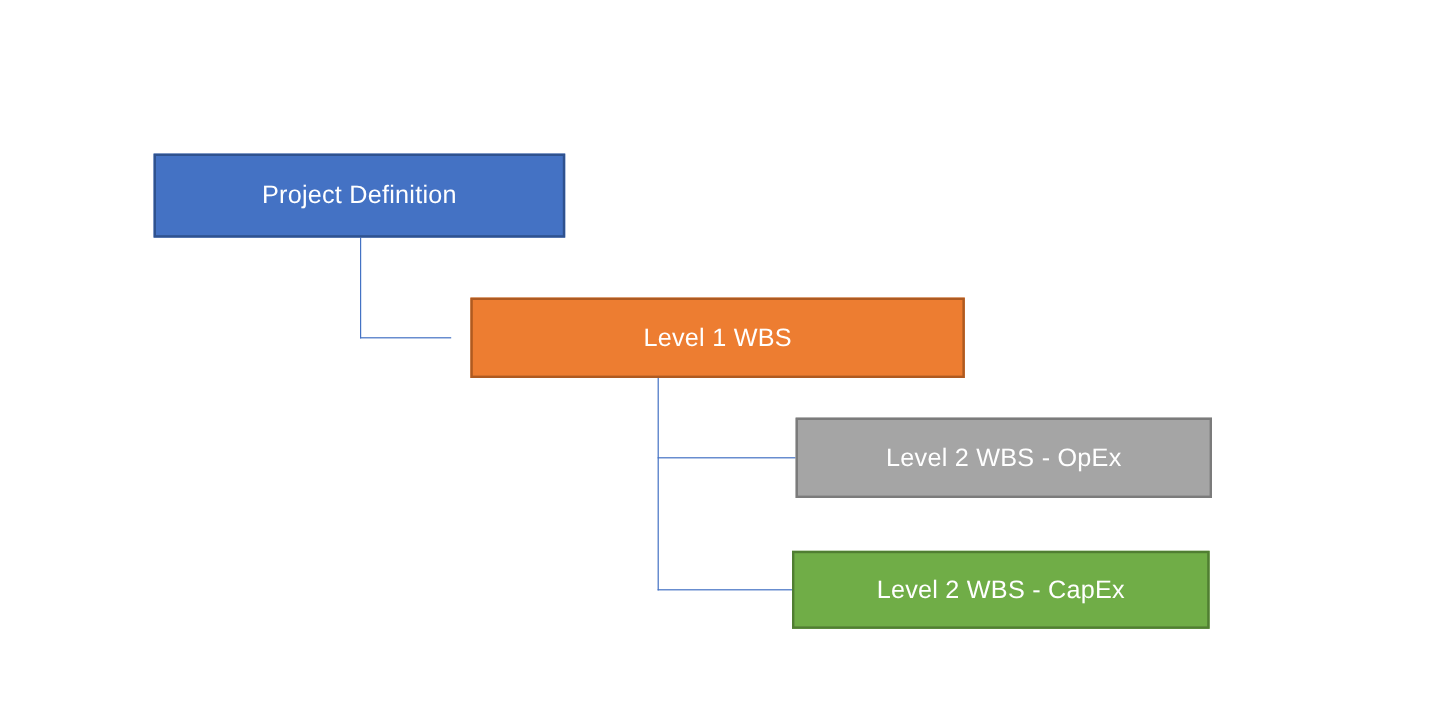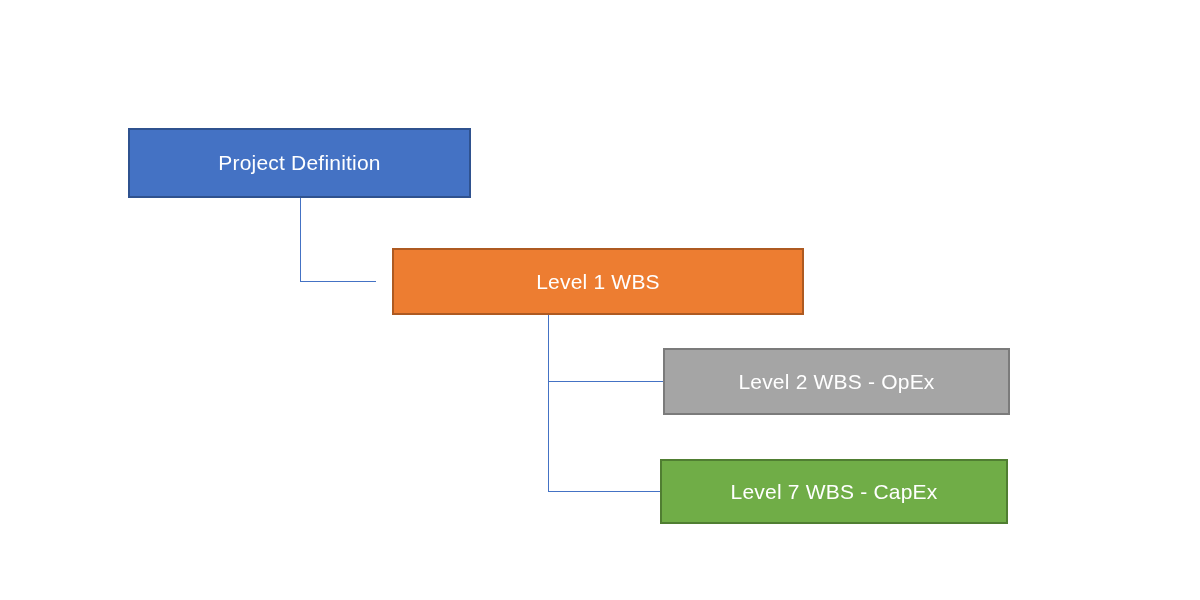--- a/index.html
+++ b/index.html
@@ -67,16 +67,16 @@
 
   <div class="node" id="node-level1-wbs" style="background: rgb(237, 125, 49); border-color: rgb(174, 90, 33); color: rgb(255, 255, 255);">
     <span class="label">Level 1 WBS</span>
   </div>
 
   <div class="node" id="node-level2-opex" style="background: rgb(165, 165, 165); border-color: rgb(123, 123, 123); color: rgb(255, 255, 255); text-align: right;">
     <span class="label">Level 2 WBS - OpEx</span>
   </div>
 
   <div class="node" id="node-level2-capex" style="background: rgb(112, 173, 71); border-color: rgb(80, 126, 50); color: rgb(255, 255, 255);">
-    <span class="label">Level 7 WBS - CapEx</span>
+    <span class="label">Level 2 WBS - CapEx</span>
   </div>
 
 </div>
 
 </body></html>

